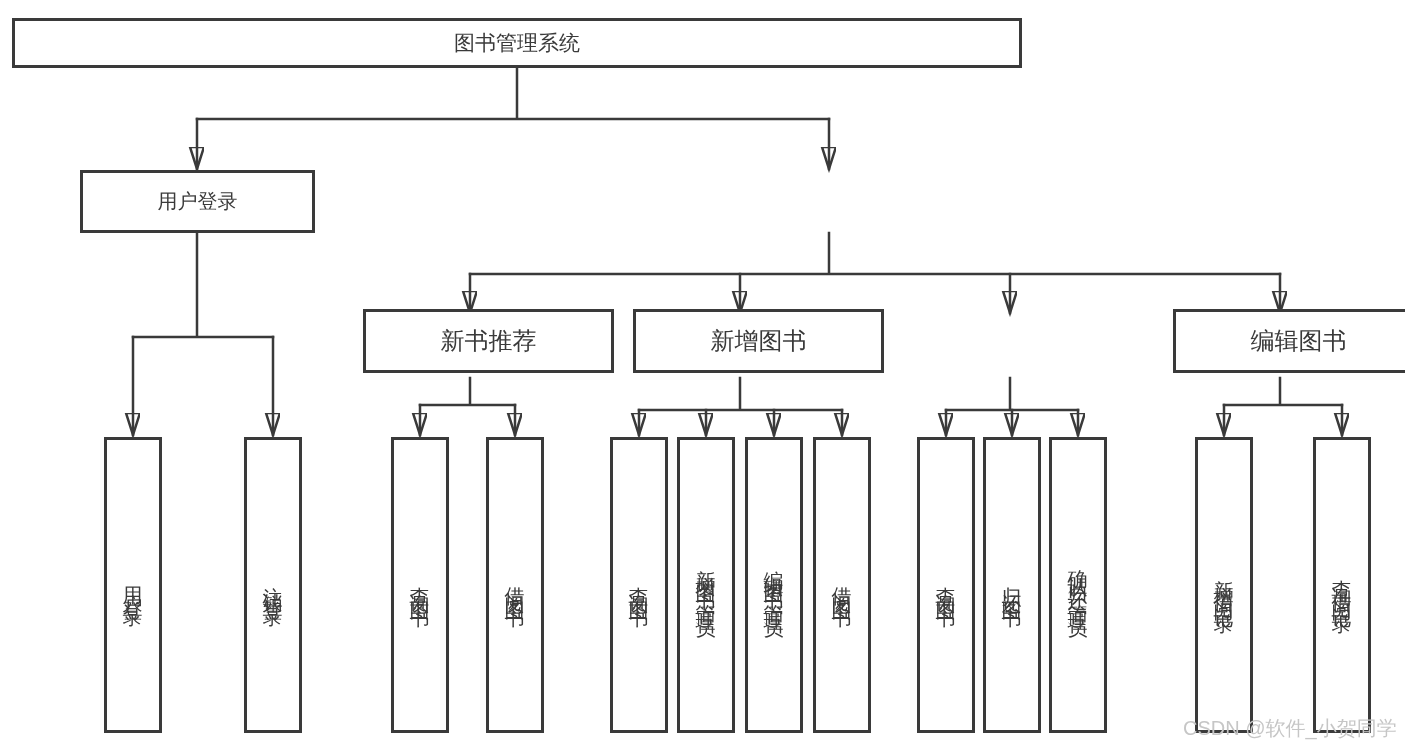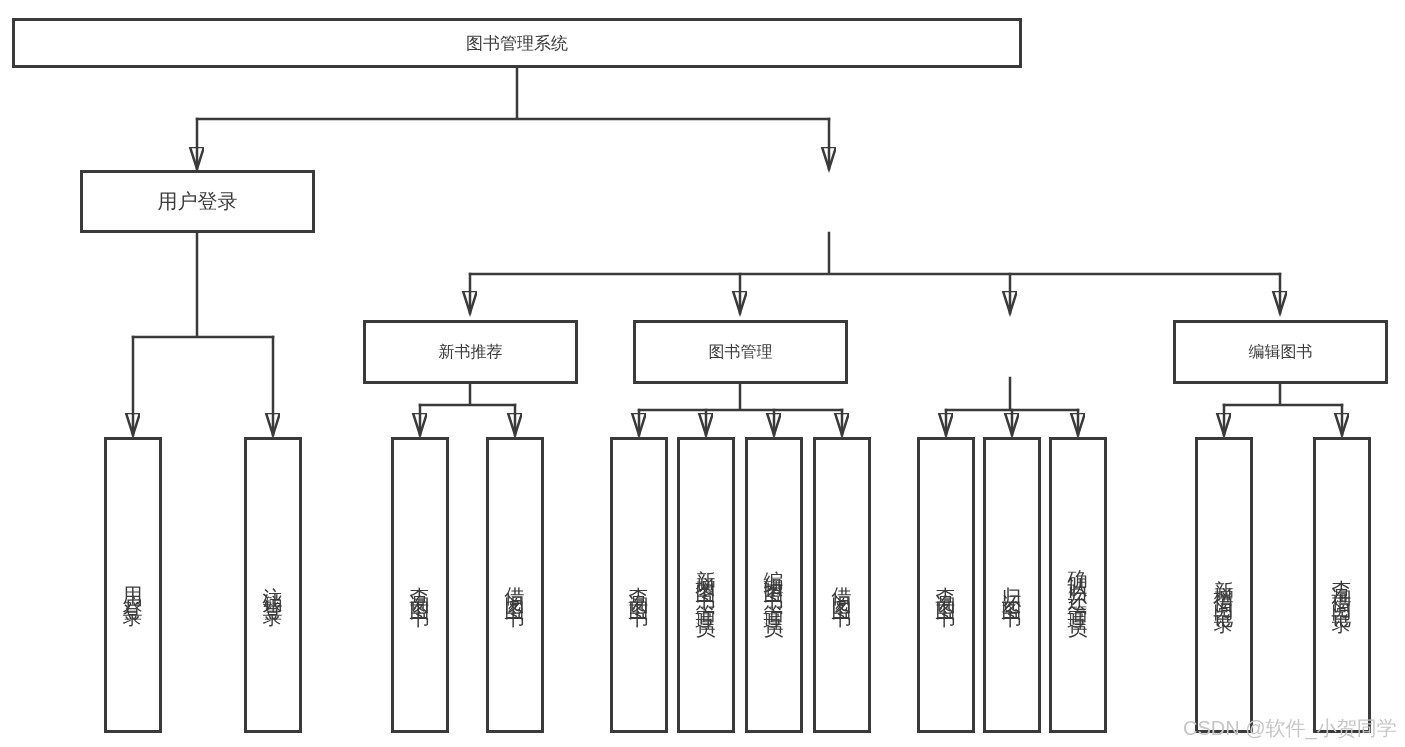--- a/index.html
+++ b/index.html
@@ -11,23 +11,23 @@
     font-family:"Liberation Sans","DejaVu Sans",sans-serif;color:var(--text);
     overflow:hidden;
   }
   .connectors{position:absolute;left:0;top:0;z-index:1;}
   .connectors path,.connectors line{stroke:var(--line);stroke-width:2.5;fill:none;stroke-linecap:square;}
   .box{
     position:absolute;border:3px solid var(--line);background:#fff;
     display:flex;align-items:center;justify-content:center;
     box-sizing:border-box;z-index:2;text-align:center;
   }
-  .root-box{left:12px;top:18px;width:1010px;height:50px;font-size:17px;}
+  .root-box{left:12px;top:18px;width:1010px;height:50px;font-size:21px;}
   .l2{top:170px;width:235px;height:63px;font-size:20px;}
-  .l3{top:320px;width:215px;height:64px;font-size:16px;}
+  .l3{top:309px;width:251px;height:64px;font-size:24px;}
   .leaf{top:437px;width:58px;height:296px;}
   .vtext{
     writing-mode:vertical-rl;text-orientation:upright;
     font-size:20px;line-height:1;letter-spacing:7px;
   }
   .watermark{
     position:absolute;left:1183px;top:716px;font-size:20px;line-height:1.2;
     color:var(--watermark);white-space:nowrap;z-index:5;
   }
 </style>
@@ -89,21 +89,21 @@
       <line x1="1224" y1="405" x2="1224" y2="435" marker-end="url(#arrow)"></line>
       <line x1="1342" y1="405" x2="1342" y2="435" marker-end="url(#arrow)"></line>
     </g>
   </svg>
 
   <div class="box root-box">图书管理系统</div>
 
   <div class="box l2" style="left:80px">用户登录</div>
 
   <div class="box l3" style="left:363px">新书推荐</div>
-  <div class="box l3" style="left:633px">图书管理</div>
+  <div class="box l3" style="left:633px">新增图书</div>
   <div class="box l3" style="left:1173px">编辑图书</div>
 
   <div class="box leaf" style="left:104px">
     <span class="vtext">用户登录</span>
   </div>
   <div class="box leaf" style="left:244px">
     <span class="vtext">注销登录</span>
   </div>
 
   <div class="box leaf" style="left:391px">

